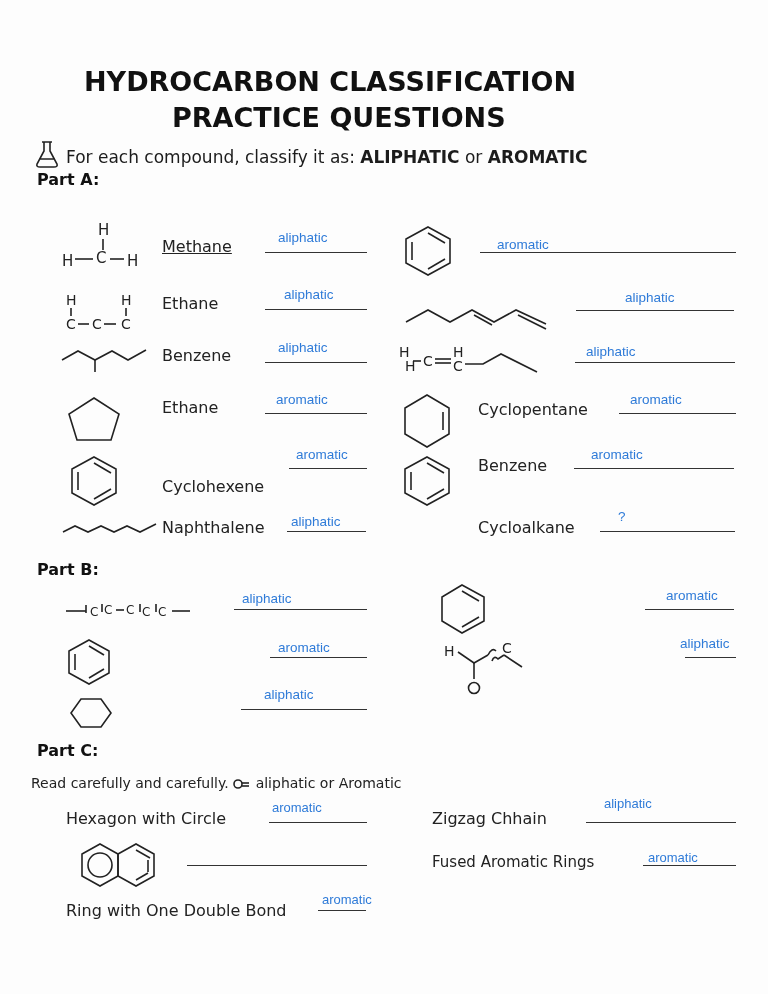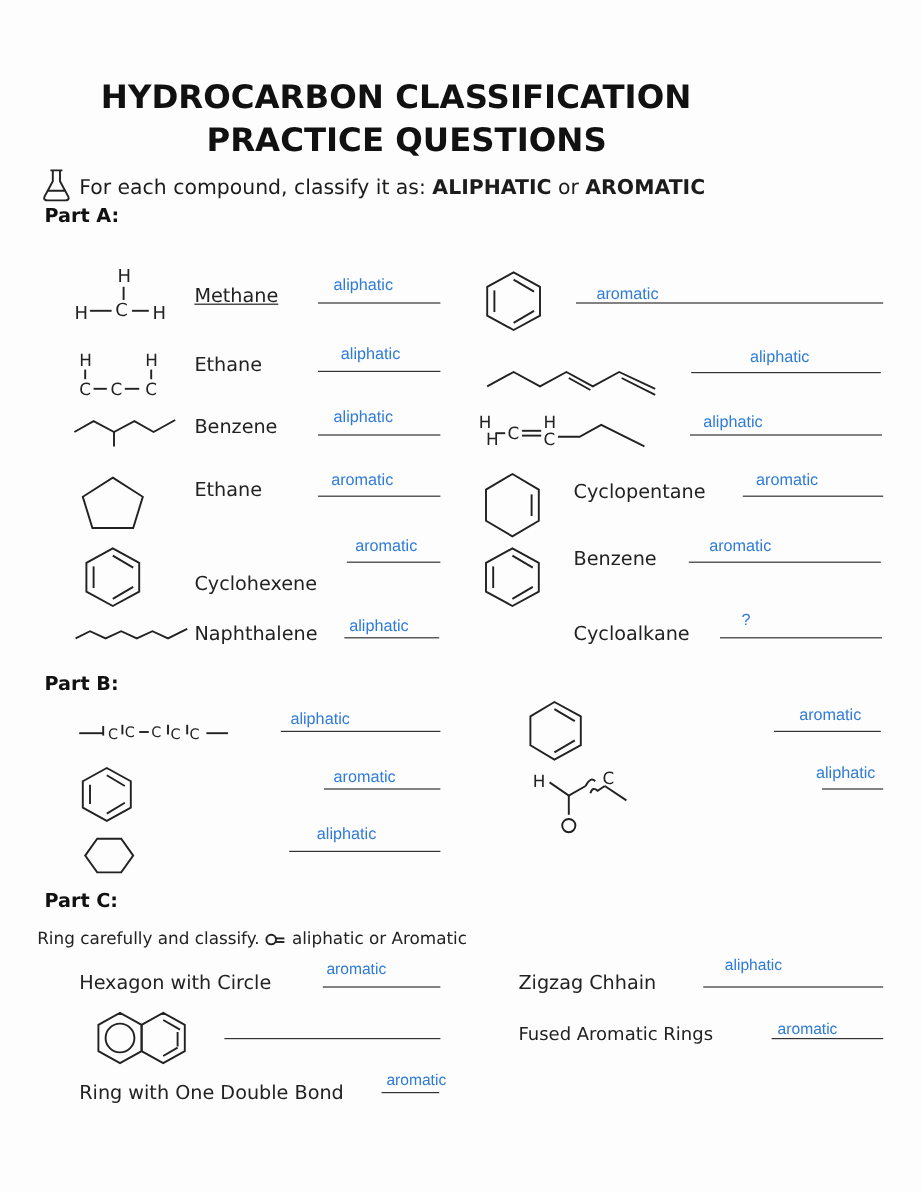--- a/index.html
+++ b/index.html
@@ -194,21 +194,21 @@
   <line x1="30" y1="24" x2="30" y2="40"></line>
   <circle cx="30" cy="49" r="5.5"></circle>
   <text x="58" y="14" font-size="14">C</text>
   <path d="M44 16 Q48 8 52 12 M48 22 Q50 16 54 20 L60 16 M60 16 L78 28"></path>
 </svg>
 <div class="line" style="left:685px;top:657px;width:51px;"></div>
 <div class="ans" style="left:680px;top:636px;">aliphatic</div>
 
 <div class="abs part" style="left:37px;top:741px;">Part C:</div>
 <div class="abs small" style="left:31px;top:775px;">
-  <span>Ring carefully and classify. </span><svg style="position:relative;display:inline-block;vertical-align:middle;" width="18" height="12">
+  <span>Read carefully and carefully. </span><svg style="position:relative;display:inline-block;vertical-align:middle;" width="18" height="12">
       <circle cx="5" cy="6" r="4"></circle>
       <line x1="9" y1="5" x2="16" y2="5"></line>
       <line x1="9" y1="8" x2="16" y2="8"></line>
     </svg><span> aliphatic or  Aromatic</span>
 </div>
 
 <div class="abs label" style="left:66px;top:809px;">Hexagon with Circle</div>
 <div class="line" style="left:269px;top:822px;width:98px;"></div>
 <div class="ans" style="left:272px;top:800px;font-size:13px;">aromatic</div>
 

